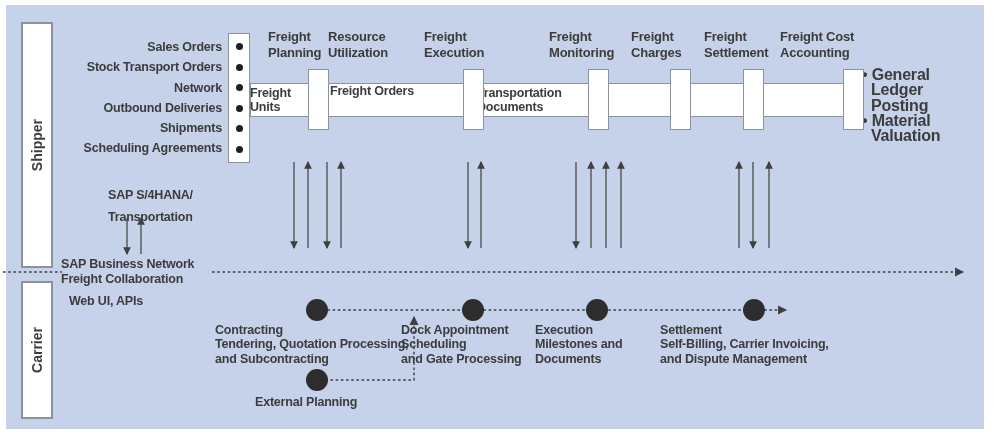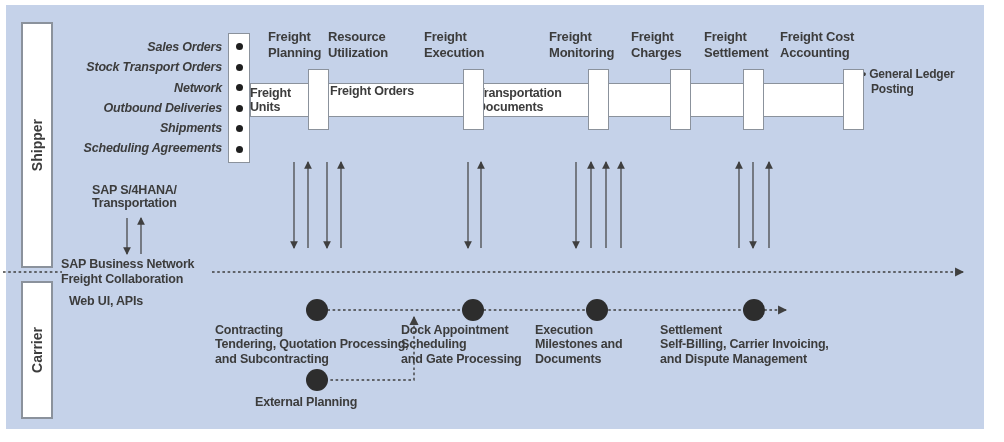--- a/index.html
+++ b/index.html
@@ -13,41 +13,41 @@
   .panel{left:6px;top:5px;width:978px;height:424px;background:#c5d2e9;}
   .lane-box{
     width:32px;background:#ffffff;border:2px solid #8b929c;
     display:flex;align-items:center;justify-content:center;box-sizing:border-box;
   }
   .lane-label{
     writing-mode:vertical-rl;transform:rotate(180deg);
     font-size:14px;letter-spacing:0;
   }
   .inputs{left:40px;top:37px;width:182px;}
-  .input-item{height:20.3px;text-align:right;font-size:12.5px;line-height:20.3px;white-space:nowrap;font-style:italic;}
+  .input-item{height:20.3px;text-align:right;font-size:12.5px;line-height:20.3px;white-space:nowrap;}
   .bullet-box{
     left:228px;top:33px;width:22px;height:130px;background:#ffffff;
     border:1.5px solid #8b929c;box-sizing:border-box;
     display:flex;flex-direction:column;align-items:center;justify-content:space-between;
     padding:9px 0;
   }
   .dot{width:7px;height:7px;border-radius:50%;background:#1f1f1f;}
   .band{
     left:250px;top:83px;width:614px;height:34px;background:#ffffff;
     border:1.5px solid #8b929c;box-sizing:border-box;
   }
   .vbox{
     top:69px;width:21px;height:61px;background:#ffffff;
     border:1.5px solid #8b929c;box-sizing:border-box;z-index:3;
   }
   .txt{font-size:12.5px;line-height:14.5px;white-space:pre-line;}
   .center{text-align:left;}
   .phase{top:29px;font-size:13px;line-height:16px;white-space:pre-line;}
   .bandlabel{z-index:2;font-size:12.5px;line-height:14px;white-space:pre-line;}
-  .outputs{left:862px;top:67px;width:122px;font-size:12px;line-height:15.3px;}
+  .outputs{left:862px;top:67px;width:122px;font-size:16px;line-height:15.3px;}
   .out-item{padding-left:9px;text-indent:-9px;white-space:pre-line;}
   .out-item::before{content:"\2022  ";}
   .nodelabel{top:323px;font-size:12.5px;line-height:14.3px;white-space:pre-line;text-align:left;}
   svg.overlay{position:absolute;left:0;top:0;z-index:5;pointer-events:none;}
 </style>
 </head>
 <body>
 
 <div class="abs panel"></div>
 
@@ -69,21 +69,21 @@
 
 <div class="abs bullet-box">
   <span class="dot"></span>
   <span class="dot"></span>
   <span class="dot"></span>
   <span class="dot"></span>
   <span class="dot"></span>
   <span class="dot"></span>
 </div>
 
-<div class="abs txt" style="left:92px;top:184px;line-height:13px;">SAP S/4HANA/
+<div class="abs txt" style="left:108px;top:184px;line-height:22px;">SAP S/4HANA/
 Transportation</div>
 <div class="abs txt center" style="left:61px;top:257px;width:152px;line-height:15px;">SAP Business Network
 Freight Collaboration</div>
 <div class="abs txt center" style="left:69px;top:294px;width:152px;">Web UI, APIs</div>
 
 <div class="abs phase center" style="left:268px;width:100px;">Freight
 Planning</div>
 <div class="abs phase center" style="left:328px;width:100px;">Resource
 Utilization</div>
 <div class="abs phase center" style="left:424px;width:100px;">Freight
@@ -107,20 +107,21 @@
 <div class="abs vbox" style="left:308px;"></div>
 <div class="abs vbox" style="left:463px;"></div>
 <div class="abs vbox" style="left:588px;"></div>
 <div class="abs vbox" style="left:670px;"></div>
 <div class="abs vbox" style="left:743px;"></div>
 <div class="abs vbox" style="left:843px;"></div>
 
 <div class="abs outputs">
   <div class="out-item">General Ledger
 Posting</div>
+  <div class="out-item">Material Valuation</div>
 </div>
 
 <div class="abs nodelabel" style="left:215px;width:204px;">Contracting
 Tendering, Quotation Processing,
 and Subcontracting</div>
 <div class="abs nodelabel" style="left:401px;width:144px;">Dock Appointment
 Scheduling
 and Gate Processing</div>
 <div class="abs nodelabel" style="left:535px;width:124px;">Execution
 Milestones and

